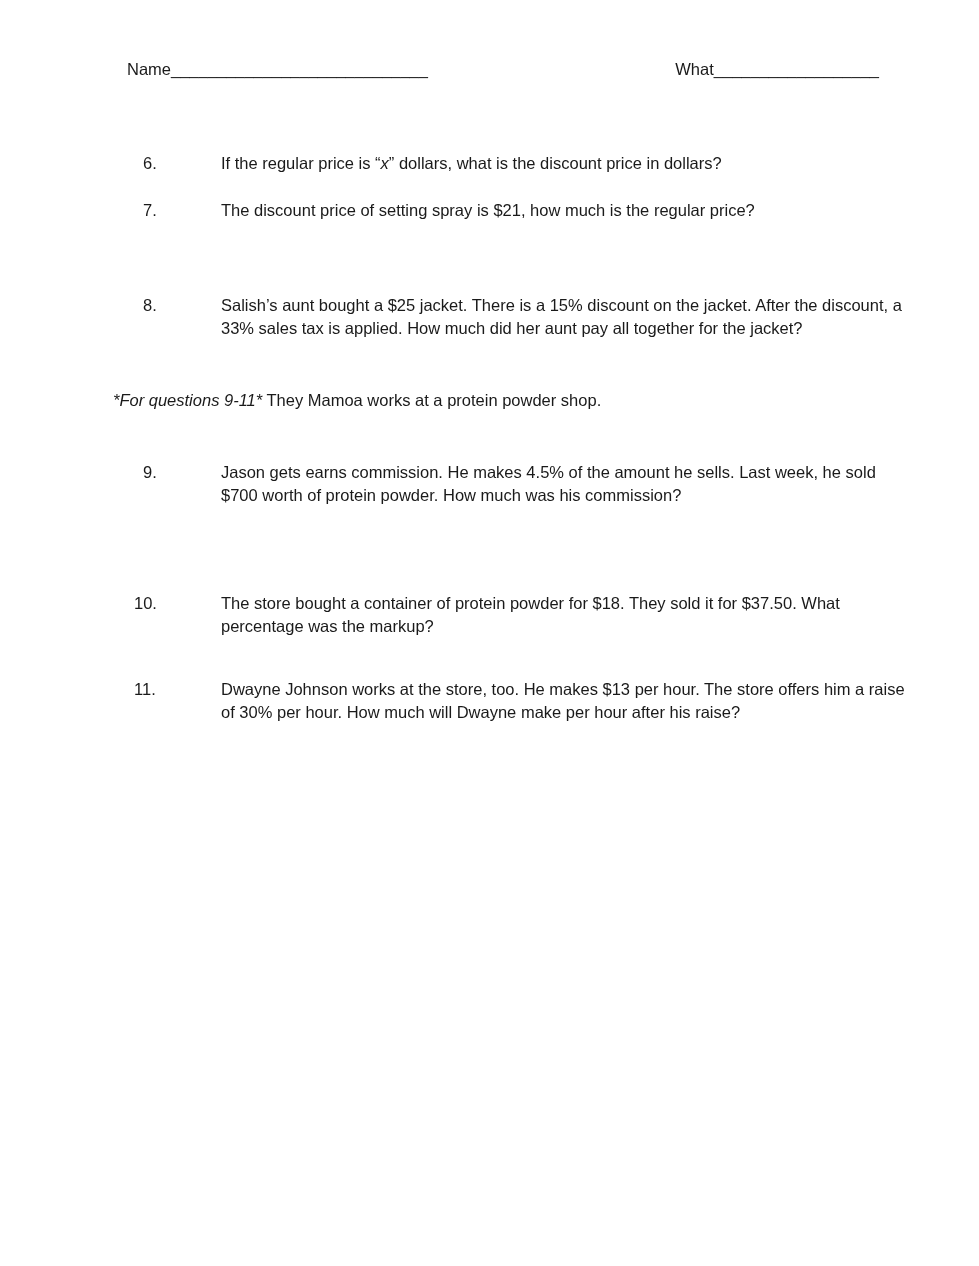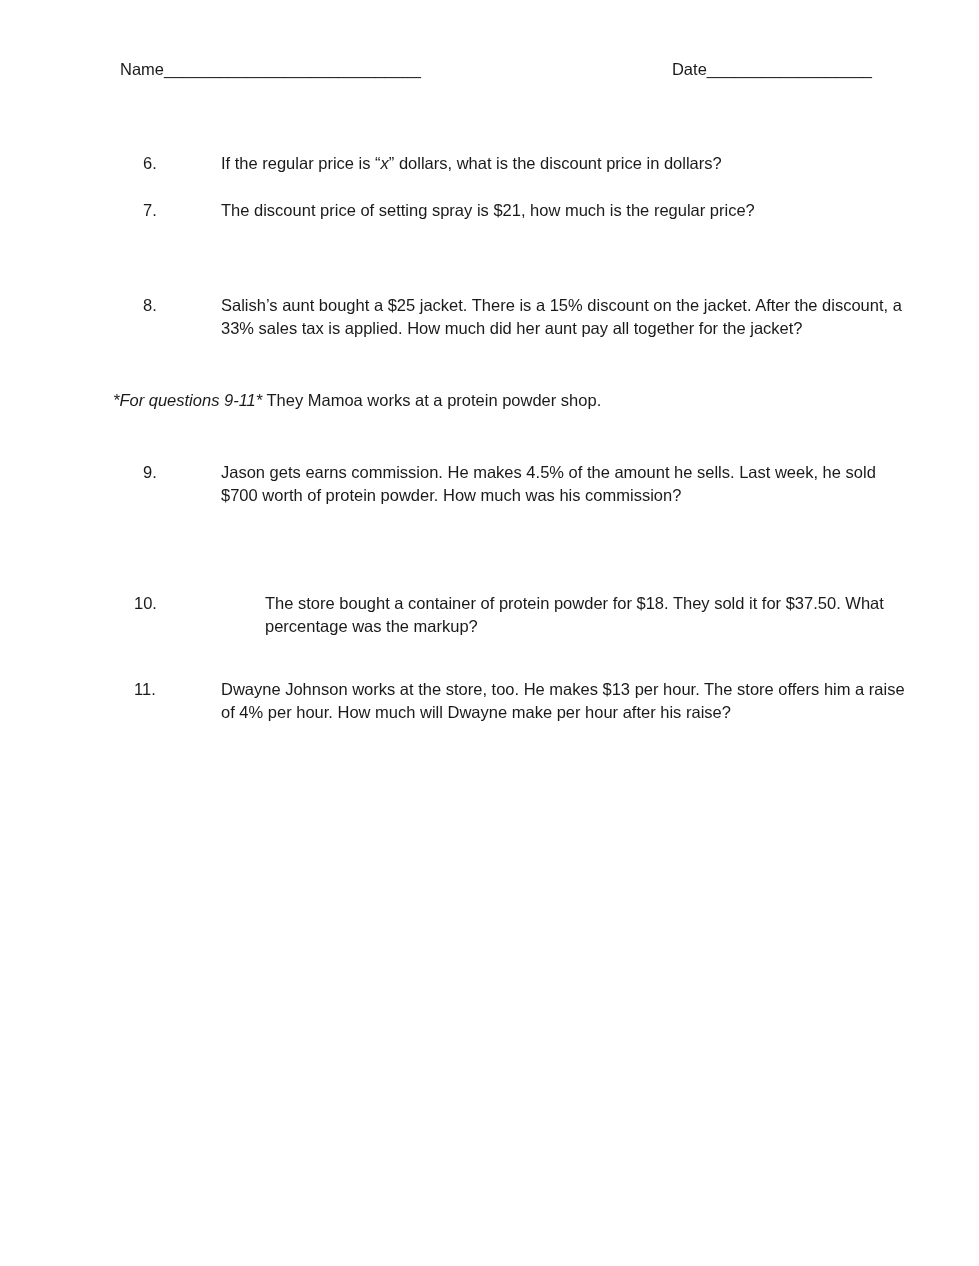--- a/index.html
+++ b/index.html
@@ -13,21 +13,21 @@
     height: 1266px;
     background: #ffffff;
     font-family: "Liberation Sans", sans-serif;
     color: #1a1a1a;
     overflow: hidden;
   }
 
   
   .header {
     position: absolute;
-    left: 120px;
+    left: 127px;
     top: 58px;
     width: 752px;
     display: flex;
     justify-content: flex-start;
     font-size: 16.5px;
     line-height: 23px;
     white-space: pre;
   }
   .field {
     display: inline-block;
@@ -64,21 +64,21 @@
     width: 686px;
     text-align: left;
     margin-left: 48px;
   }
 
   
   #q6  { left: 143px; top: 152px; }
   #q7  { left: 143px; top: 199px; }
   #q8  { left: 143px; top: 294px; }
   #q9  { left: 143px; top: 461px; }
-  #q10 { left: 143px; top: 592px; gap: 44px; }
+  #q10 { left: 143px; top: 592px; }
   #q11 { left: 143px; top: 678px; }
 
   
   .instruction {
     position: absolute;
     left: 113px;
     top: 389px;
     width: 760px;
     font-size: 16.5px;
     line-height: 23.4px;
@@ -94,21 +94,21 @@
   }
 </style>
 </head>
 <body>
 
 <div class="page">
 
   <div class="header">
     <span class="field field-name"><span>Name</span><span>____________________________</span></span>
     <span class="spacer-to-date"></span>
-    <span class="field field-date"><span>Date</span><span>__________________</span></span>
+    <span class="field field-date"><span>What</span><span>__________________</span></span>
   </div>
 
   <div class="questions">
 
     <div class="qitem" id="q6">
       <span class="qnum">6.</span>
       <span class="qtext"><span>If the regular price is “</span><span class="ital-var">x</span><span>” dollars, what is the discount price in dollars?</span></span>
     </div>
 
     <div class="qitem" id="q7">
@@ -126,20 +126,20 @@
       <span class="qtext">Jason gets earns commission. He makes 4.5% of the amount he sells. Last week, he sold $700 worth of protein powder. How much was his commission?</span>
     </div>
 
     <div class="qitem" id="q10">
       <span class="qnum two-digit">10.</span>
       <span class="qtext">The store bought a container of protein powder for $18. They sold it for $37.50. What percentage was the markup?</span>
     </div>
 
     <div class="qitem" id="q11">
       <span class="qnum two-digit">11.</span>
-      <span class="qtext">Dwayne Johnson works at the store, too. He makes $13 per hour. The store offers him a raise of 4% per hour. How much will Dwayne make per hour after his raise?</span>
+      <span class="qtext">Dwayne Johnson works at the store, too. He makes $13 per hour. The store offers him a raise of 30% per hour. How much will Dwayne make per hour after his raise?</span>
     </div>
 
   </div>
 
   <div class="instruction"><span class="ital">*For questions 9-11*</span><span> They Mamoa works at a protein powder shop.</span></div>
 
 </div>
 
 </body></html>

